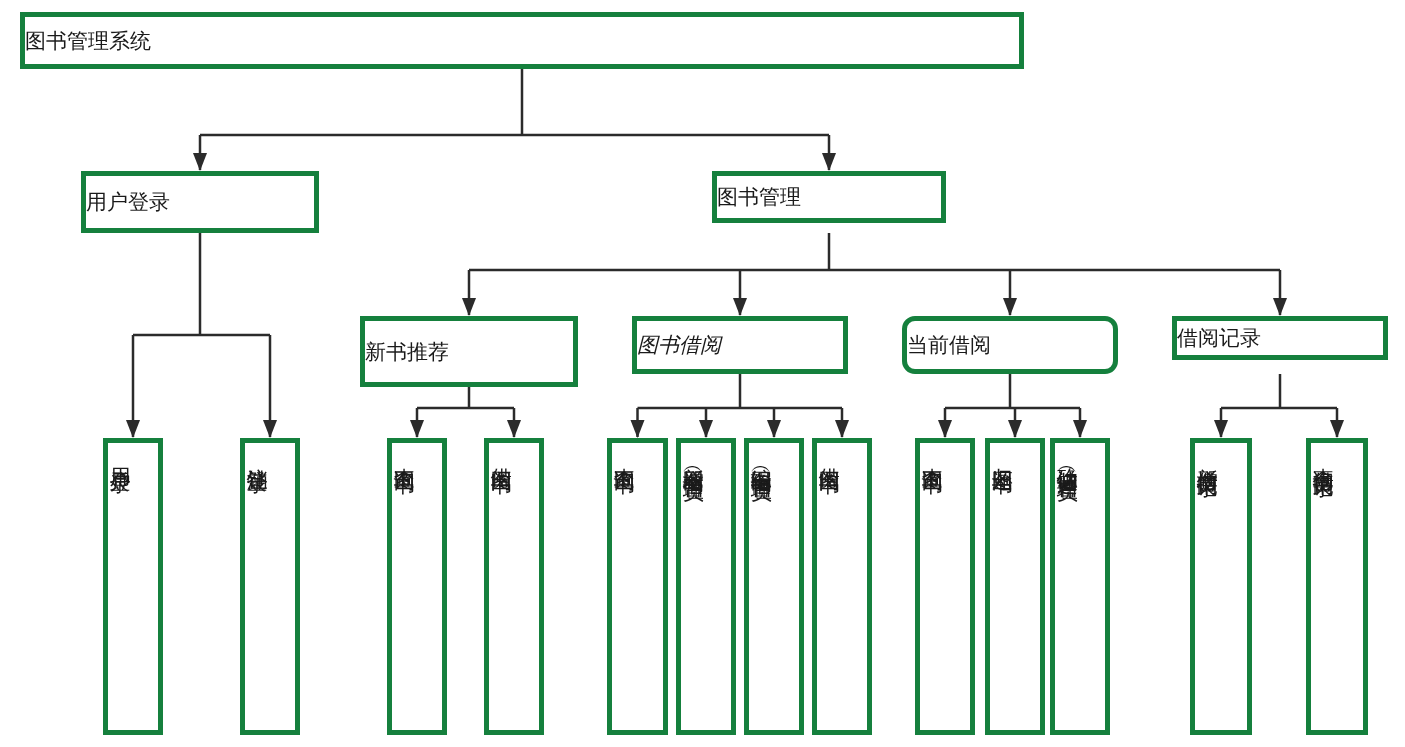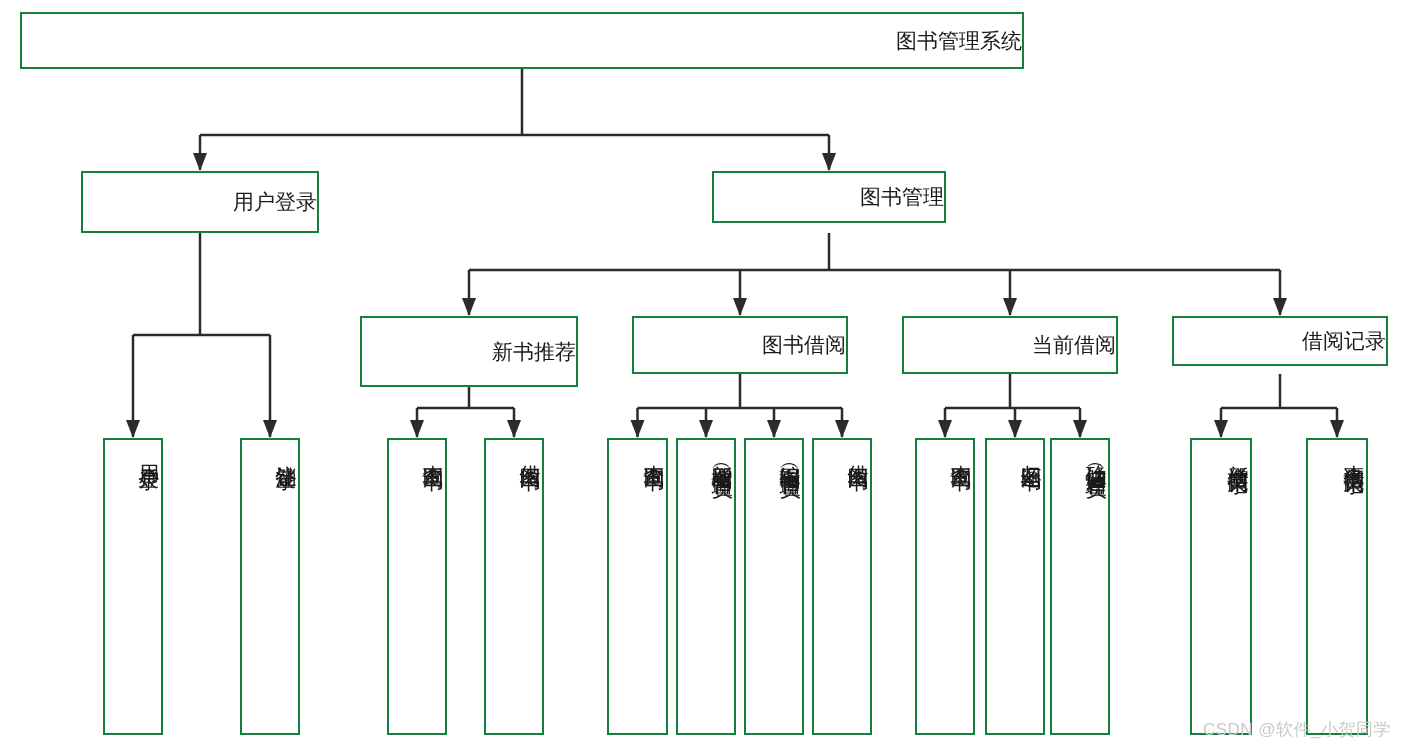--- a/index.html
+++ b/index.html
@@ -1,22 +1,22 @@
 <!DOCTYPE html>
 <html><head>
 <meta charset="utf-8">
 <style>
   html,body{margin:0;padding:0;background:#ffffff;}
   body{width:1405px;height:747px;overflow:hidden;
        font-family:"Liberation Sans","DejaVu Sans",sans-serif;}
   #stage{position:relative;width:1405px;height:747px;background:#fff;}
   svg#wires{position:absolute;left:0;top:0;width:1405px;height:747px;}
   .node{position:absolute;box-sizing:border-box;background:#ffffff;
-        border:2px solid #15803d;display:flex;align-items:center;
-        justify-content:flex-end;color:#1a1a1a;}
+        border:5px solid #15803d;display:flex;align-items:center;
+        justify-content:flex-start;color:#1a1a1a;}
   .node.h{font-size:21px;line-height:1.1;white-space:nowrap;}
   .node.v{align-items:flex-start;padding-top:8px;}
   .vtext{writing-mode:vertical-rl;text-orientation:upright;
          font-size:21px;line-height:1.16;letter-spacing:2px;
          white-space:nowrap;}
   .watermark{position:absolute;right:14px;bottom:6px;font-size:17px;
              color:#c9c9c9;white-space:nowrap;letter-spacing:.5px;}
 </style>
 </head>
 <body>
@@ -82,27 +82,27 @@
       </div>
       <div class="node h" style="left: 81px; top: 171px; width: 238px; height: 62px;">
         <span>用户登录</span>
       </div>
       <div class="node h" style="left: 712px; top: 171px; width: 234px; height: 52px;">
         <span>图书管理</span>
       </div>
       <div class="node h" style="left: 360px; top: 316px; width: 218px; height: 71px;">
         <span>新书推荐</span>
       </div>
-      <div class="node h" style="left: 632px; top: 316px; width: 216px; height: 58px;">
+      <div class="node h" style="left: 632px; top: 316px; width: 216px; height: 58px; font-style: italic;">
         <span>图书借阅</span>
       </div>
-      <div class="node h" style="left: 902px; top: 316px; width: 216px; height: 58px;">
+      <div class="node h" style="left: 902px; top: 316px; width: 216px; height: 58px; border-radius: 13px;">
         <span>当前借阅</span>
       </div>
-      <div class="node h" style="left: 1172px; top: 316px; width: 216px; height: 50px;">
+      <div class="node h" style="left: 1172px; top: 316px; width: 216px; height: 44px;">
         <span>借阅记录</span>
       </div>
       <div class="node v" style="left: 103px; top: 438px; width: 60px; height: 297px;">
         <span class="vtext">用户登录</span>
       </div>
       <div class="node v" style="left: 240px; top: 438px; width: 60px; height: 297px;">
         <span class="vtext">注销登录</span>
       </div>
       <div class="node v" style="left: 387px; top: 438px; width: 60px; height: 297px;">
         <span class="vtext">查询图书</span>
@@ -131,14 +131,13 @@
       <div class="node v" style="left: 1050px; top: 438px; width: 60px; height: 297px;">
         <span class="vtext">确认归还（管理员）</span>
       </div>
       <div class="node v" style="left: 1190px; top: 438px; width: 62px; height: 297px;">
         <span class="vtext">新增借阅记录</span>
       </div>
       <div class="node v" style="left: 1306px; top: 438px; width: 62px; height: 297px;">
         <span class="vtext">查询借阅记录</span>
       </div>
     </div>
-  <div class="watermark">CSDN @软件_小贺同学</div>
 </div>
 
 </body></html>

